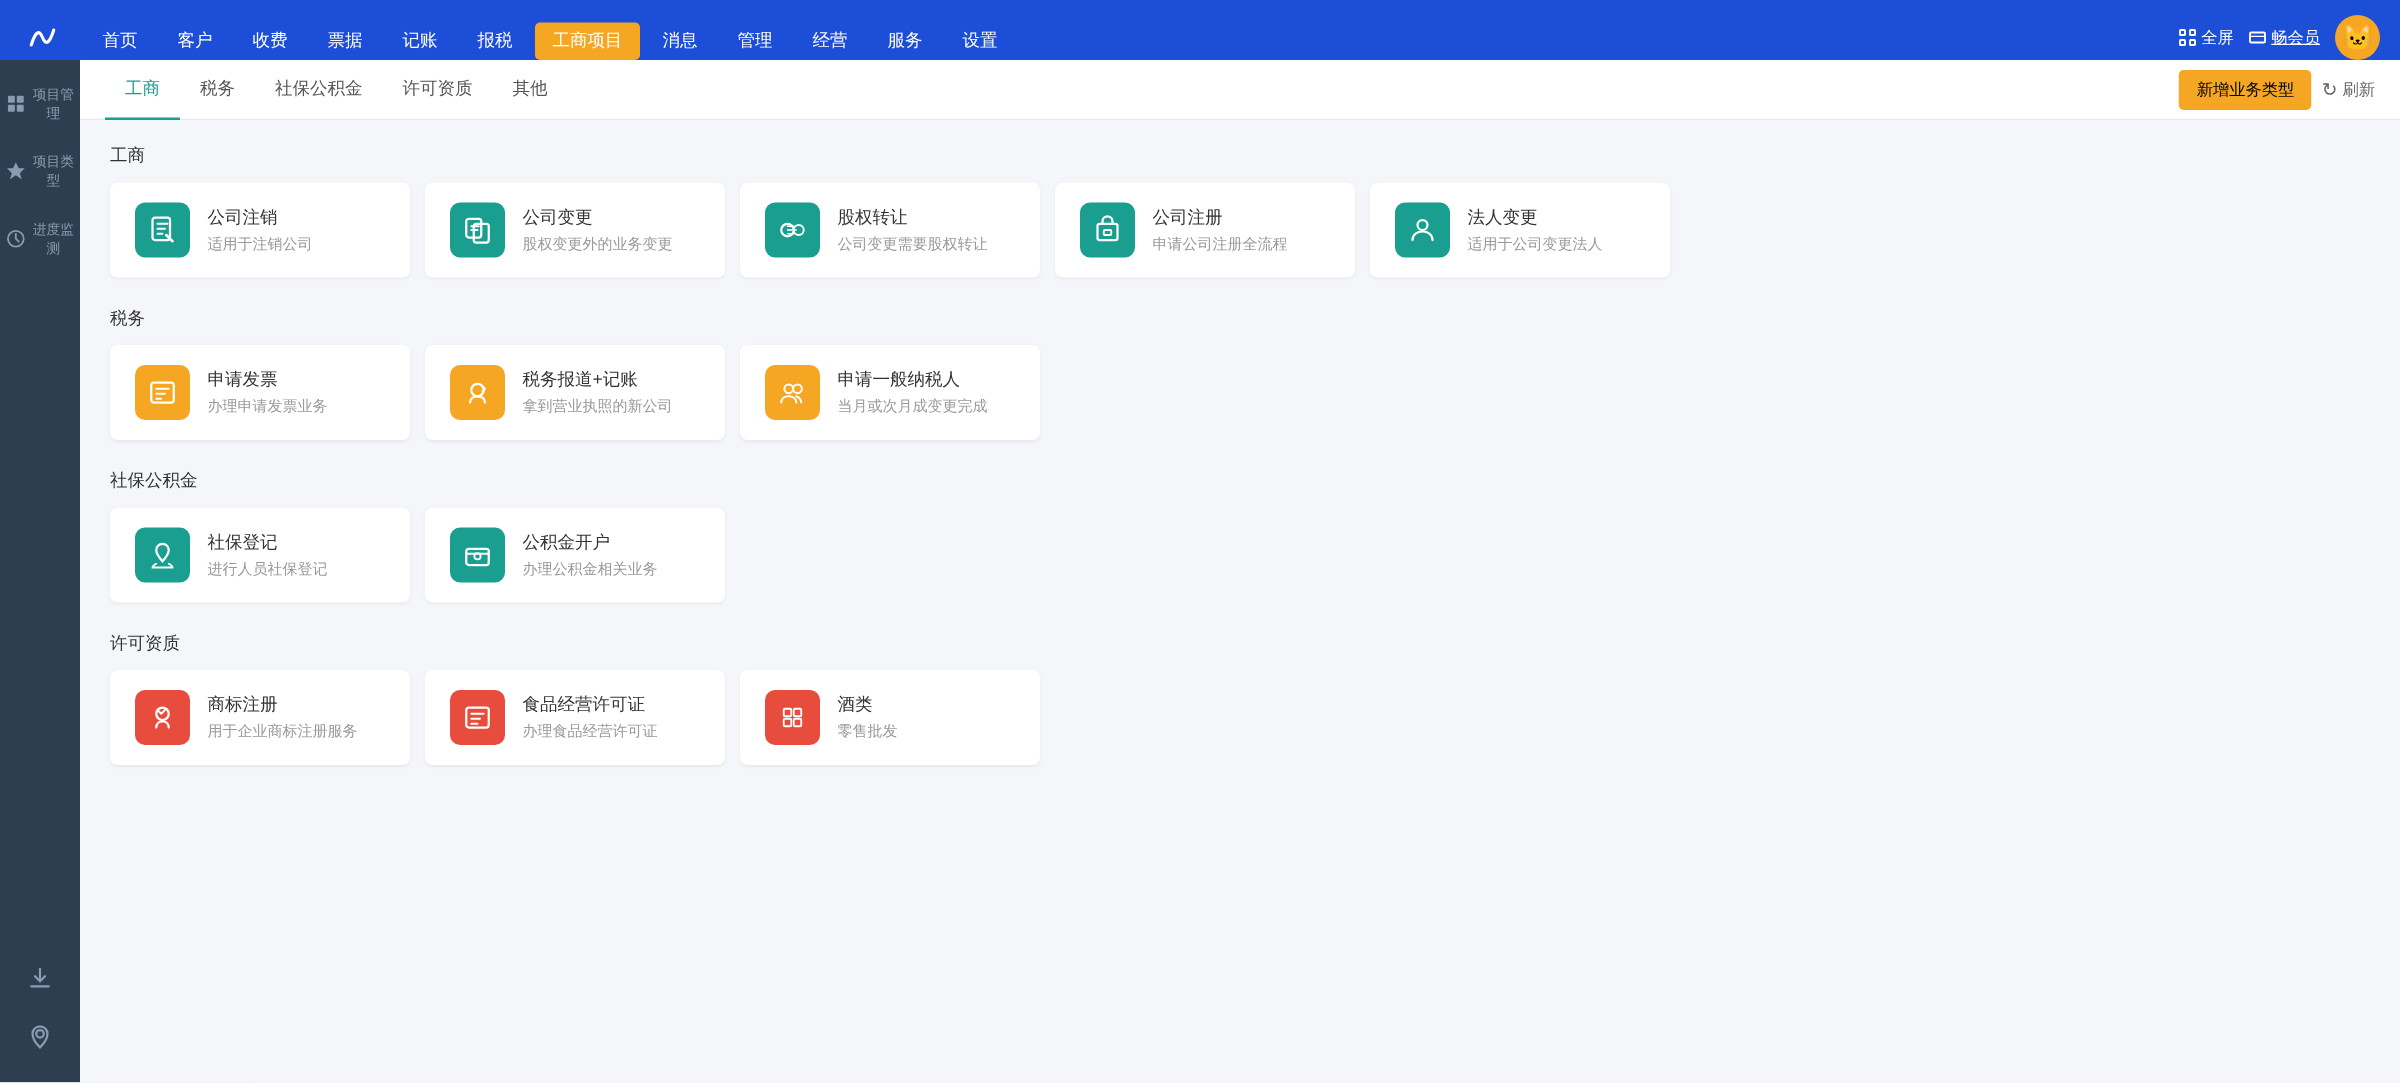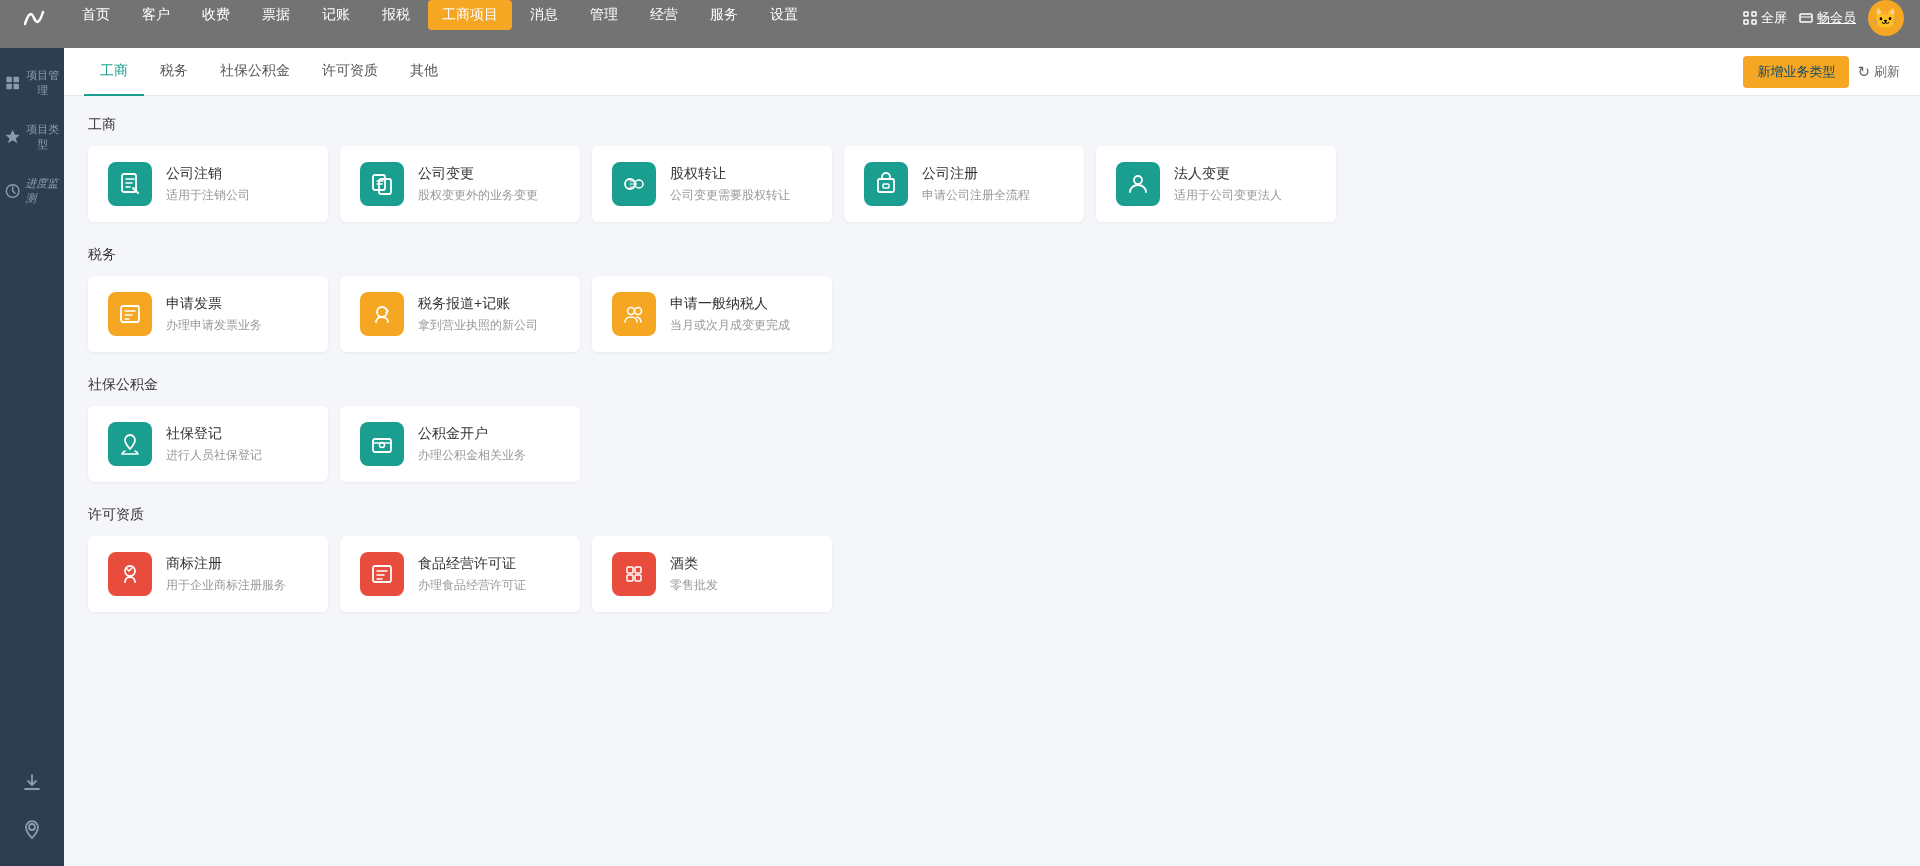--- a/index.html
+++ b/index.html
@@ -1,23 +1,23 @@
 <!DOCTYPE html>
 <html><head>
   <meta charset="utf-8">
   <style>
     * { box-sizing: border-box; margin: 0; padding: 0; }
     body { font-family: "Microsoft YaHei", "PingFang SC", sans-serif; font-size: 14px; background: #f0f2f5; display: flex; flex-direction: column; height: 866px; overflow: hidden; }
 
     
     .top-nav {
-      background: #737373;
+      background: #1d4ed8;
       height: 48px;
       display: flex;
-      align-items: flex-start;
+      align-items: flex-end;
       padding: 0 16px;
       color: white;
       flex-shrink: 0;
     }
     .top-nav-logo {
       width: 36px;
       height: 36px;
       display: flex;
       align-items: center;
       justify-content: center;
@@ -144,21 +144,21 @@
       font-weight: 500;
     }
     .tab-bar-actions {
       margin-left: auto;
       display: flex;
       align-items: center;
       gap: 8px;
     }
     .btn-new-type {
       background: #f5a623;
-      color: #0c4a6e;
+      color: #000000;
       border: none;
       padding: 7px 14px;
       border-radius: 4px;
       cursor: pointer;
       font-size: 13px;
       white-space: nowrap;
     }
     .btn-refresh {
       background: none;
       border: none;
@@ -288,21 +288,21 @@
       <svg viewBox="0 0 22 22" fill="none">
         <polygon points="11,2 14,8 20,8 15,13 17,19 11,15 5,19 7,13 2,8 8,8" fill="#8a9bb0"></polygon>
       </svg>
       <span style="font-size:11px;color:#8a9bb0;text-align:center;">项目类型</span>
     </div>
     <div class="sidebar-item">
       <svg viewBox="0 0 22 22" fill="none">
         <circle cx="11" cy="11" r="8" stroke="#8a9bb0" stroke-width="1.8" fill="none"></circle>
         <path d="M11 6 v5 l3 3" stroke="#8a9bb0" stroke-width="1.8" stroke-linecap="round"></path>
       </svg>
-      <span style="font-size:11px;color:#8a9bb0;text-align:left;font-style:italic;">进度监测</span>
+      <span style="font-size:11px;color:#8a9bb0;text-align:center;">进度监测</span>
     </div>
     <div class="sidebar-bottom">
       <div class="sidebar-icon-btn">
         <svg viewBox="0 0 22 22" fill="none">
             <path d="M11 3v10M7 9l4 4 4-4M4 17h14" stroke="#8a9bb0" stroke-width="1.8" stroke-linecap="round"></path>
           </svg>
       </div>
       <div class="sidebar-icon-btn">
         <svg viewBox="0 0 22 22" fill="none">
             <circle cx="11" cy="9" r="3" stroke="#8a9bb0" stroke-width="1.8" fill="none"></circle>

